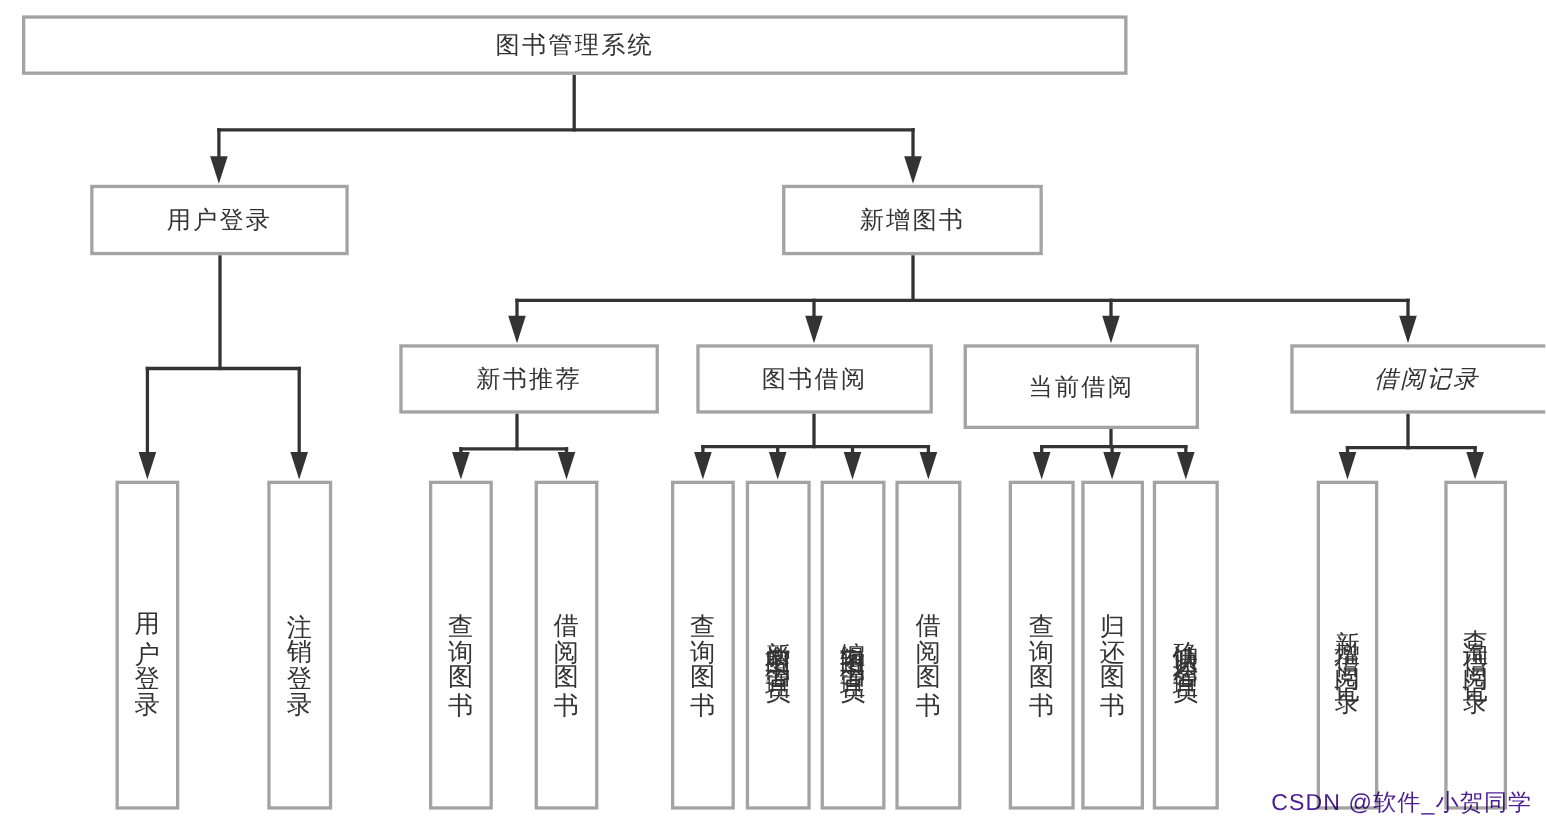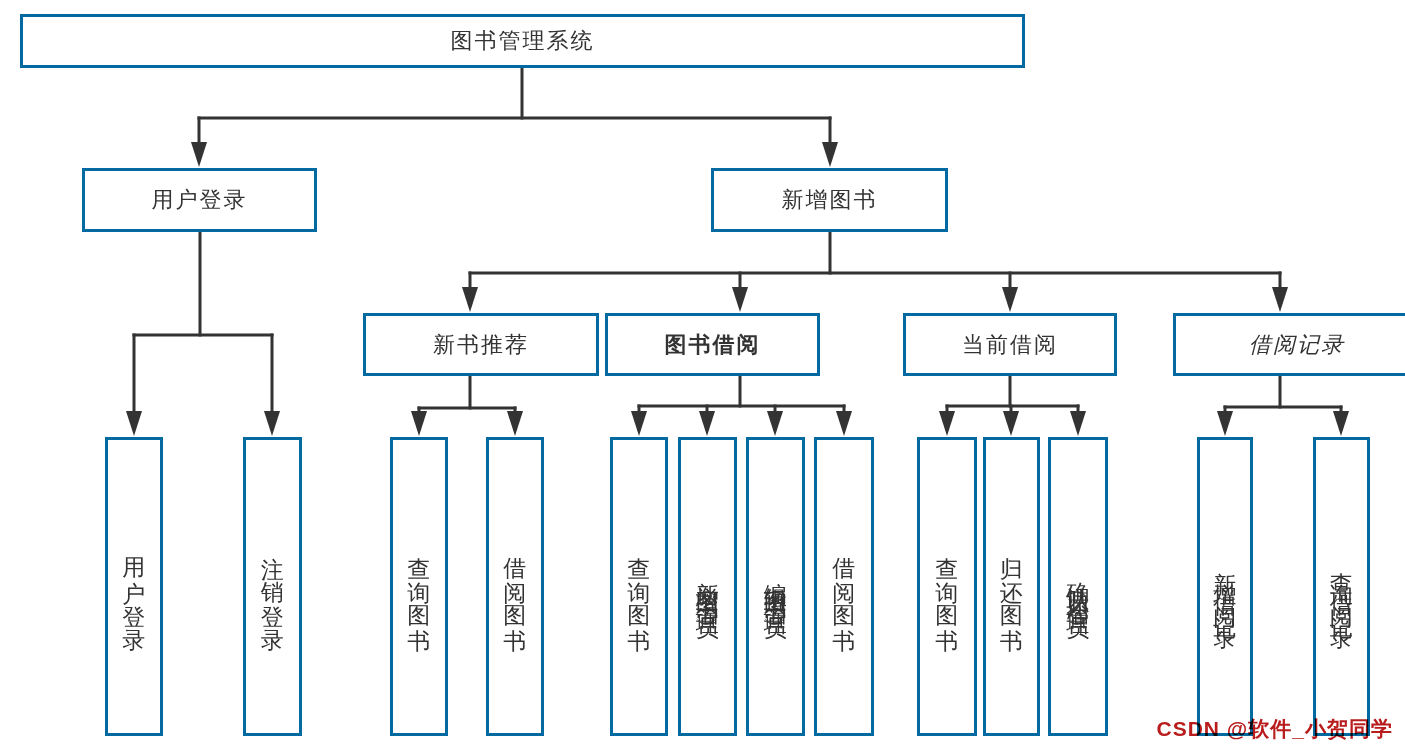--- a/index.html
+++ b/index.html
@@ -3,60 +3,60 @@
 <meta charset="utf-8">
 <style>
   html,body { margin:0; padding:0; background:#ffffff; }
   .stage {
     position:relative; width:1405px; height:747px; background:#ffffff;
     font-family:"Liberation Sans","DejaVu Sans",sans-serif; overflow:hidden;
   }
   svg.connectors { position:absolute; left:0; top:0; }
   .box {
     position:absolute; box-sizing:border-box; background:#ffffff;
-    border:3px solid #0369a1; display:flex; align-items:center; justify-content:center;
+    border:3px solid #a3a3a3; display:flex; align-items:center; justify-content:center;
     color:#333333;
   }
   .hlabel { font-size:22px; letter-spacing:2px; color:#333333; white-space:nowrap; }
   .leaf { top:437px; height:299px; }
   .vtext {
     writing-mode:vertical-rl; text-orientation:mixed;
     line-height:1.15; font-size:23px; color:#333333; white-space:nowrap;
   }
   .sp4 { letter-spacing:24px; }
   .sp6 { letter-spacing:11px; }
   .sp9 { letter-spacing:5px; }
 
   
   #root-box   { left:20px;  top:14px;  width:1005px; height:54px; }
   #n-user     { left:82px;  top:168px; width:235px;  height:64px; }
   #n-bookmgmt { left:711px; top:168px; width:237px;  height:64px; }
   #n-newbooks { left:363px; top:313px; width:236px;  height:63px; }
-  #n-borrow   { left:605px; top:313px; width:215px;  height:63px;font-weight:bold; }
-  #n-current  { left:903px; top:313px; width:214px;  height:63px; }
+  #n-borrow   { left:633px; top:313px; width:215px;  height:63px; }
+  #n-current  { left:876px; top:313px; width:214px;  height:77px; }
   #n-records  { left:1173px;top:313px; width:248px;  height:63px;font-style:italic; }
 
   #l-userlogin { left:105px;  width:58px; }
   #l-logout    { left:243px;  width:59px; }
   #l-nb-query  { left:390px;  width:58px; }
   #l-nb-borrow { left:486px;  width:58px; }
   #l-bw-query  { left:610px;  width:58px; }
   #l-bw-add    { left:678px;  width:59px; }
   #l-bw-edit   { left:746px;  width:59px; }
   #l-bw-borrow { left:814px;  width:60px; }
   #l-cu-query  { left:917px;  width:60px; }
   #l-cu-return { left:983px;  width:57px; }
   #l-cu-confirm{ left:1048px; width:60px; }
   #l-re-add    { left:1197px; width:56px; }
   #l-re-query  { left:1313px; width:57px; }
 
   .watermark {
     position:absolute; right:12px; bottom:4px;
-    font-size:21px; color:#b91c1c; letter-spacing:1px;
-    mix-blend-mode:multiply; white-space:nowrap;font-weight:bold;
+    font-size:21px; color:#4c1d95; letter-spacing:1px;
+    mix-blend-mode:multiply; white-space:nowrap;
   }
 </style>
 </head>
 <body>
 
 <div class="stage">
 
   <svg class="connectors" width="1405" height="747" viewBox="0 0 1405 747">
     <g stroke="#333333" stroke-width="3" fill="none" stroke-linecap="square">
 

